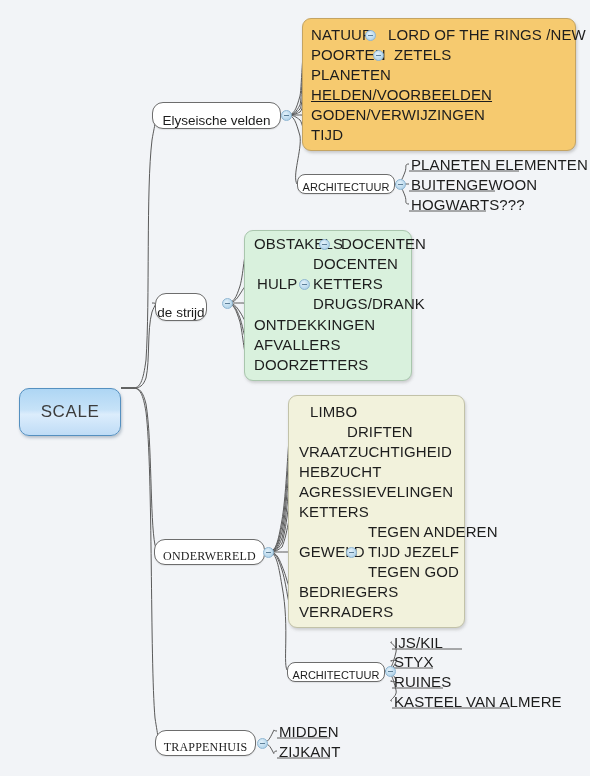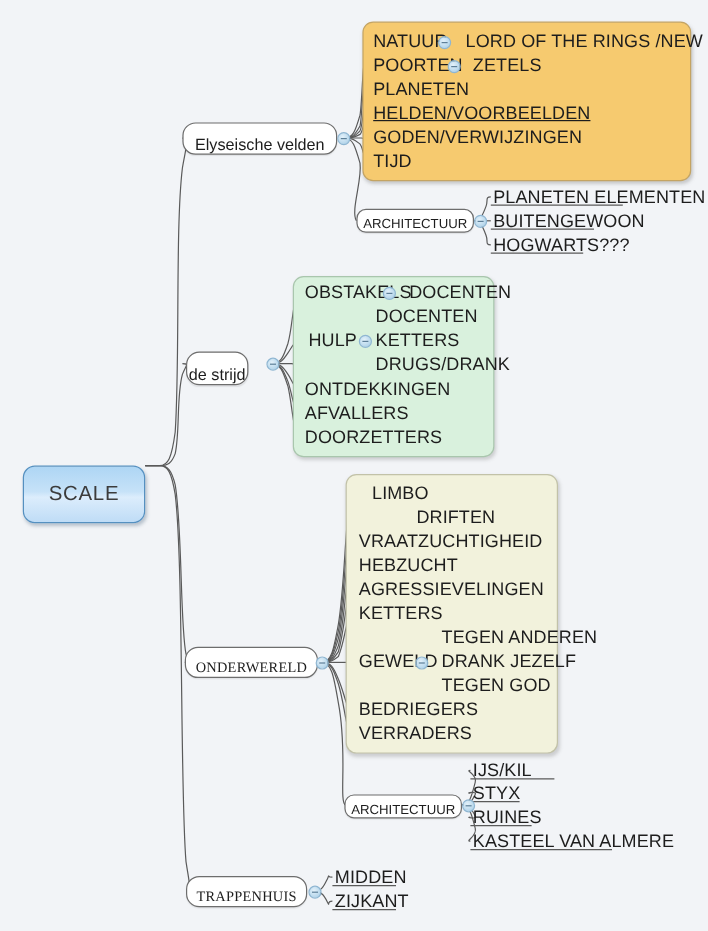--- a/index.html
+++ b/index.html
@@ -294,21 +294,21 @@
   <div class="leaf" style="left:299px; top:425px;margin-left:48px;">DRIFTEN</div>
   <div class="leaf" style="left:299px; top:445px;">VRAATZUCHTIGHEID</div>
   <div class="leaf" style="left:299px; top:465px;">HEBZUCHT</div>
   <div class="leaf" style="left:299px; top:485px;">AGRESSIEVELINGEN</div>
   <div class="leaf" style="left:299px; top:505px;">KETTERS</div>
 
   <div class="leaf" style="left:299px; top:545px;">GEWELD</div>
   <div class="toggle" style="left:346px; top:547px;"></div>
 
   <div class="leaf" style="left:368px; top:525px;">TEGEN ANDEREN</div>
-  <div class="leaf" style="left:368px; top:545px;">DRANK JEZELF</div>
+  <div class="leaf" style="left:368px; top:545px;">TIJD JEZELF</div>
   <div class="leaf" style="left:368px; top:565px;">TEGEN GOD</div>
 
   <div class="leaf" style="left:299px; top:585px;">BEDRIEGERS</div>
   <div class="leaf" style="left:299px; top:605px;">VERRADERS</div>
 
   <div class="node sub" style="left:287px; top:662px; width:98px; height:20px;">
     <span>ARCHITECTUUR</span>
   </div>
   <div class="toggle" style="left:385px; top:666px;"></div>
 

